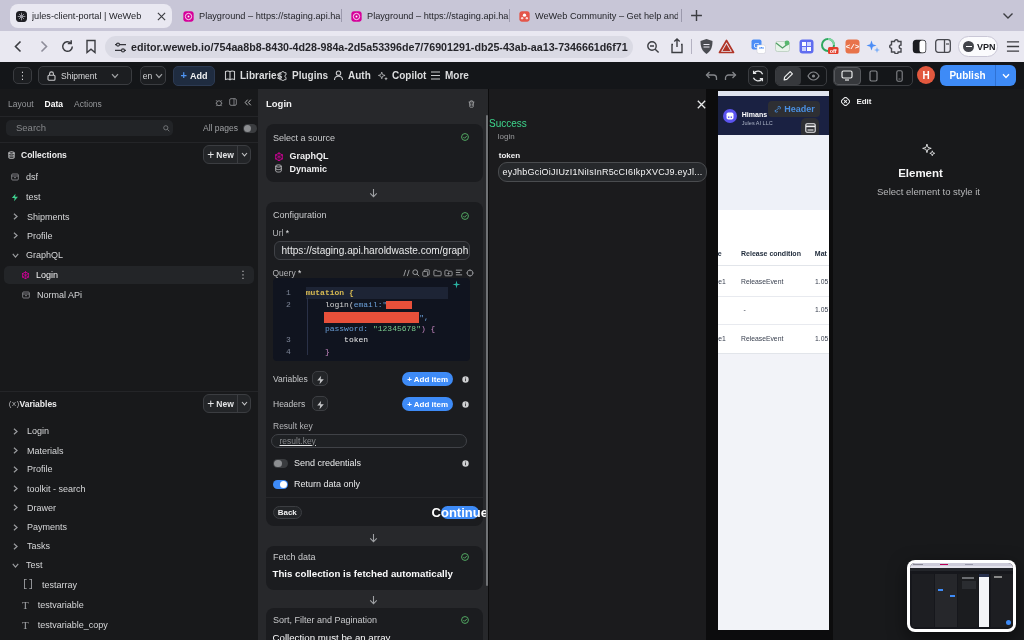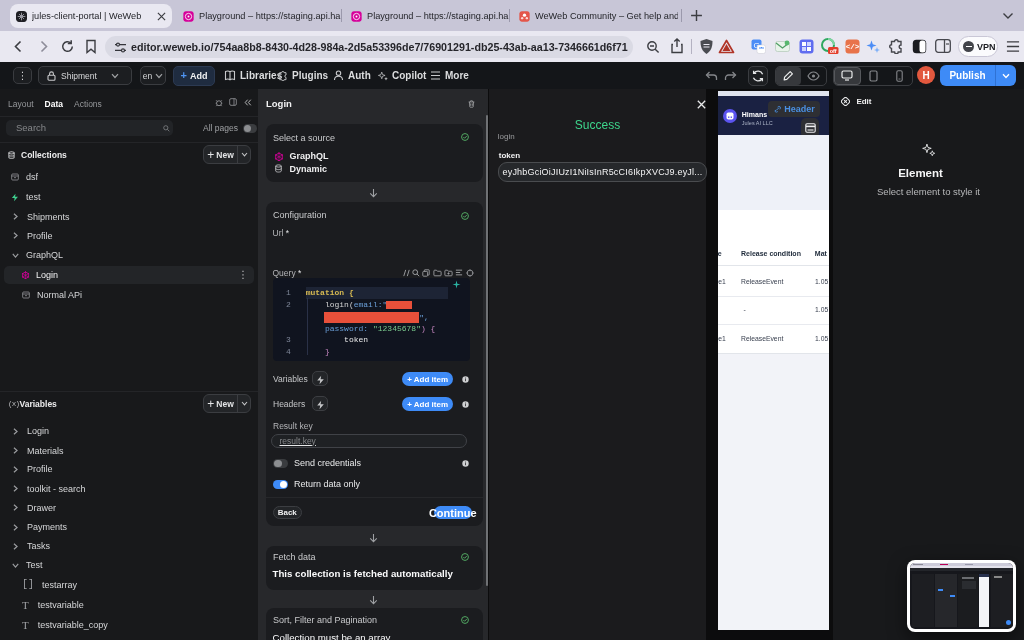--- a/index.html
+++ b/index.html
@@ -522,20 +522,23 @@
         <path d="M5.5 1 V10 M1.5 6.5 L5.5 10.5 L9.5 6.5" stroke="#9fa1a4" stroke-width="1.3" fill="none"></path>
       </svg>
 
     <div class="card" style="top:112.8px; height:324.2px;">
       <div class="abs cardtitle" style="left:7.5px; top:8.5px;">Configuration</div>
       <svg class="abs" style="left:195px; top:10px;" width="8" height="8" viewBox="0 0 14 14">
           <circle cx="7" cy="7" r="6" stroke="#57b368" stroke-width="1.6" fill="none"></circle>
           <path d="M4.2 7.2 L6.2 9.2 L10 5.4" stroke="#57b368" stroke-width="1.7" fill="none"></path>
         </svg>
       <div class="abs" style="left:7px; top:26px; font-size:8.5px; color:#b4b5b8;">Url <span style="color:#e4e5e7;">*</span></div>
+      <div class="abs pill-input" style="left:8px; top:39px; width:196.5px; height:19.2px; overflow:hidden;">
+        <div style="margin:0 0 0 7px; line-height:17.5px; font-size:10.1px; white-space:nowrap;">https://staging.api.haroldwaste.com/graph</div>
+      </div>
       <div class="abs" style="left:7px; top:66px; font-size:8.5px; color:#b4b5b8;">Query <span style="color:#e4e5e7;">*</span></div>
       <div class="row" style="left:137px; top:66px; height:10px; gap:2.4px; color:#9fa1a4;">
         <svg width="7" height="8" viewBox="0 0 9 10">
             <path d="M3.5 1 L1 9 M8 1 L5.5 9" stroke="#9fa1a4" stroke-width="1.2"></path>
           </svg>
         <svg width="8" height="8" viewBox="0 0 10 10">
             <circle cx="4" cy="4" r="3" stroke="#9fa1a4" stroke-width="1.2" fill="none"></circle>
             <path d="M6.3 6.3 L9 9" stroke="#9fa1a4" stroke-width="1.2"></path>
           </svg>
         <svg width="8" height="8" viewBox="0 0 10 10">
@@ -611,21 +614,21 @@
           <circle cx="5.5" cy="3" r="0.8" fill="#1b1c1f"></circle>
         </svg>
       <div class="row" style="left:7.5px; top:275px; height:15px;">
         <div style="width:15px; height:9.5px; border-radius:5px; background:#3e8bf7; position:relative;">
             <div style="position:absolute; right:1px; top:1px; width:7.5px; height:7.5px; border-radius:50%; background:#fff;"></div>
           </div>
         <span style="margin-left:6px; font-size:9px; color:#e8e9ea;">Return data only</span>
       </div>
       <div class="abs" style="left:0; top:295px; width:217px; height:1px; background:#26272a;"></div>
       <div class="abs" style="left:7.5px; top:304.5px; width:28.5px; height:13px; background:#232528; border:1px solid #3c3e42; border-radius:7px; color:#f0f0f1; font-size:8px; font-weight:bold; text-align:center; line-height:11.5px;">Back</div>
-      <div class="abs bluebtn" style="left:168px; top:304.5px; width:38.5px; height:13px; font-size:11px; border-radius:7px;">Continue</div>
+      <div class="abs bluebtn" style="left:175px; top:304.5px; width:38.5px; height:13px; font-size:13px; border-radius:7px;">Continue</div>
     </div>
     <svg class="abs" style="left:111px; top:444px;" width="9" height="10" viewBox="0 0 11 12">
         <path d="M5.5 1 V10 M1.5 6.5 L5.5 10.5 L9.5 6.5" stroke="#9fa1a4" stroke-width="1.3" fill="none"></path>
       </svg>
 
     <div class="card" style="top:457px; height:44px;">
       <div class="abs cardtitle" style="left:7.5px; top:6px;">Fetch data</div>
       <svg class="abs" style="left:195px; top:7px;" width="8" height="8" viewBox="0 0 14 14">
           <circle cx="7" cy="7" r="6" stroke="#57b368" stroke-width="1.6" fill="none"></circle>
           <path d="M4.2 7.2 L6.2 9.2 L10 5.4" stroke="#57b368" stroke-width="1.7" fill="none"></path>
@@ -643,21 +646,21 @@
           <path d="M4.2 7.2 L6.2 9.2 L10 5.4" stroke="#57b368" stroke-width="1.7" fill="none"></path>
         </svg>
       <div class="abs" style="left:7px; top:24px; font-size:9.7px; color:#fbfbfc;">Collection must be an array</div>
     </div>
     <div class="abs" style="left:227.5px; top:26px; width:2px; height:471px; background:#6f7174; border-radius:2px;"></div>
   </div>
   <div class="abs" id="result">
     <svg class="abs" style="left:207.5px; top:11px;" width="9" height="9" viewBox="0 0 9 9">
         <path d="M0.8 0.8 L8.2 8.2 M8.2 0.8 L0.8 8.2" stroke="#e8e9ea" stroke-width="1.3"></path>
       </svg>
-    <div class="abs" style="left:0; top:29px; width:217px; text-align:center; font-size:12px; color:#3dd68c;">Success</div>
+    <div class="abs" style="left:0; top:29px; width:217px; text-align:left; font-size:10px; color:#3dd68c;">Success</div>
     <div class="abs" style="left:8.8px; top:42.5px; font-size:8px; color:#9a9b9d;">login</div>
     <div class="abs" style="left:9.8px; top:61.5px; font-size:8px; font-weight:bold; color:#f2f2f3;">token</div>
     <div class="abs" style="left:8.5px; top:73.2px; width:209px; height:19.7px; background:#26282b; border:1px solid #4a4c4f; border-radius:9px; overflow:hidden;">
       <div style="margin-left:4px; line-height:18.5px; font-size:9px; color:#f4f4f5; white-space:nowrap; letter-spacing:0.2px;">eyJhbGciOiJIUzI1NiIsInR5cCI6IkpXVCJ9.eyJl...</div>
     </div>
   </div>
   <div class="abs" id="canvas">
     <div class="abs" style="left:0; top:0; width:111.5px; height:5px; background:#dfe3ee;"></div>
     <div class="abs" style="left:0; top:5px; width:111.5px; height:39px; background:#1a2142;"></div>
     <div class="abs" style="left:5.4px; top:17.7px; width:14.2px; height:14.2px; border-radius:50%; background:#5b54f0;">

